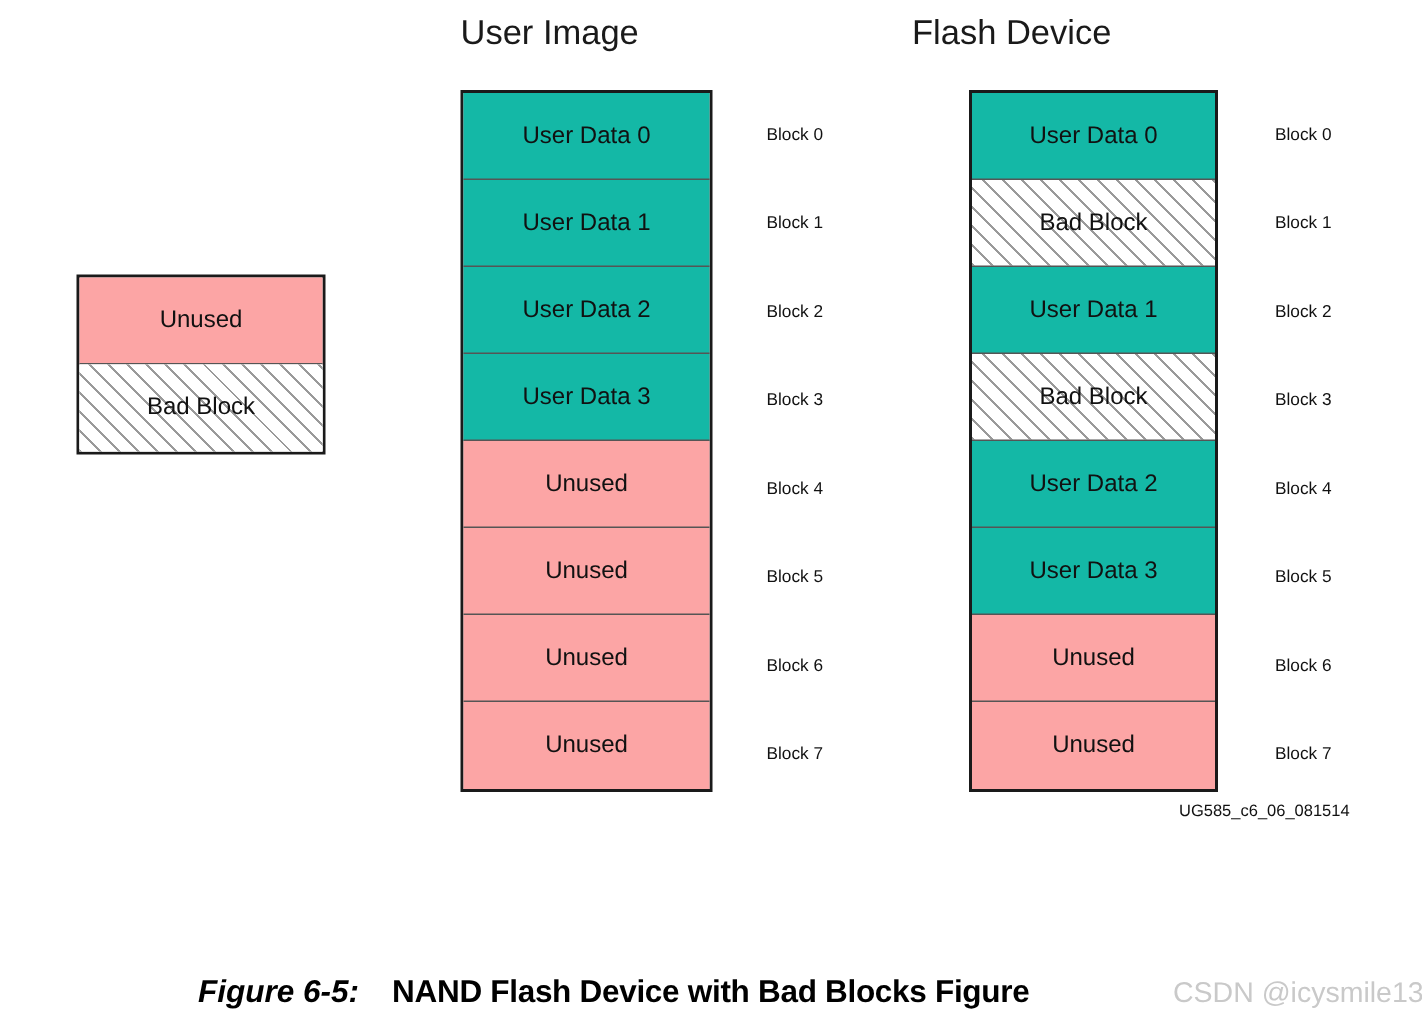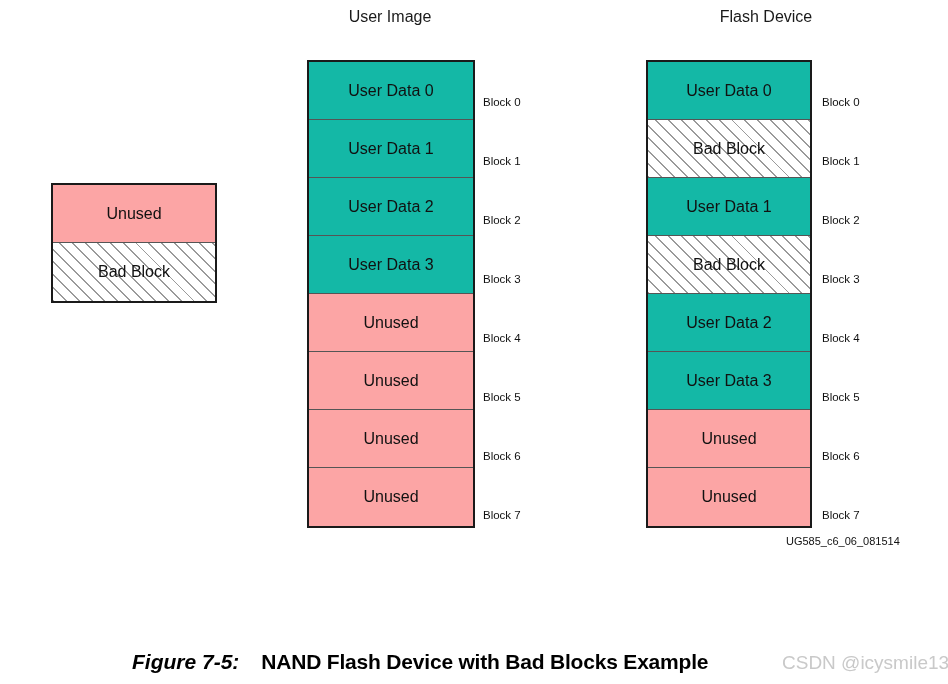--- a/index.html
+++ b/index.html
@@ -12,27 +12,26 @@
     height: 684px;
     position: relative;
     overflow: hidden;
     font-family: "Liberation Sans", sans-serif;
     color: #000000;
   }
 
   
   .col-title {
     position: absolute;
-    font-size: 16px;
+    font-size: 23px;
     color: #1a1a1a;
-    text-align: center;
     white-space: nowrap;
   }
   #title-user-image { left: 307px; top: 8px; width: 166px; }
-  #title-flash-device { left: 684px; top: 8px; width: 164px; }
+  #title-flash-device { left: 608px; top: 8px; width: 164px; }
 
   
   .stack {
     position: absolute;
     border: 2px solid #1a1a1a;
     box-sizing: content-box;
     background: #ffffff;
   }
   .cell {
     position: relative;
@@ -72,21 +71,22 @@
   #legend-box { left: 51px; top: 183px; width: 162px; }
   #legend-box .cell { font-size: 16px; }
 
   
   #user-image-stack { left: 307px; top: 60px; width: 164px; }
   #flash-device-stack { left: 646px; top: 60px; width: 162px; }
 
   
   .block-labels {
     position: absolute;
-    top: 72px;
+    top: 60px;
+    margin-left: 28px;
   }
   #user-image-blocks { left: 483px; }
   #flash-device-blocks { left: 822px; }
   .block-label {
     height: 59px;
     display: flex;
     align-items: center;
     font-size: 11.5px;
     color: #111111;
     white-space: nowrap;
@@ -224,17 +224,17 @@
   <div class="block-label">Block 3</div>
   <div class="block-label">Block 4</div>
   <div class="block-label">Block 5</div>
   <div class="block-label">Block 6</div>
   <div class="block-label">Block 7</div>
 </div>
 
 <div id="doc-id">UG585_c6_06_081514</div>
 
 <div id="figure-caption">
-  <span id="figure-number">Figure 7-5:</span>
-  <span id="figure-title">NAND Flash Device with Bad Blocks Example</span>
+  <span id="figure-number">Figure 6-5:</span>
+  <span id="figure-title">NAND Flash Device with Bad Blocks Figure</span>
 </div>
 
 <div id="watermark">CSDN @icysmile131</div>
 
 </body></html>

